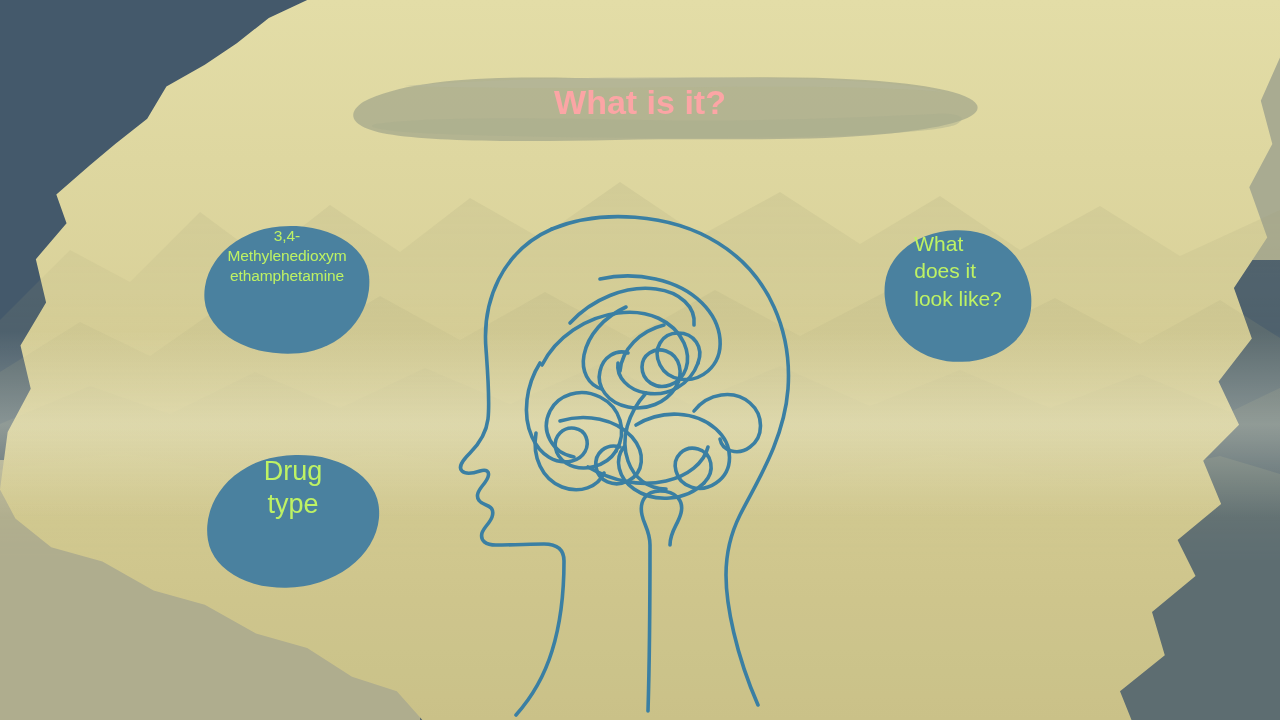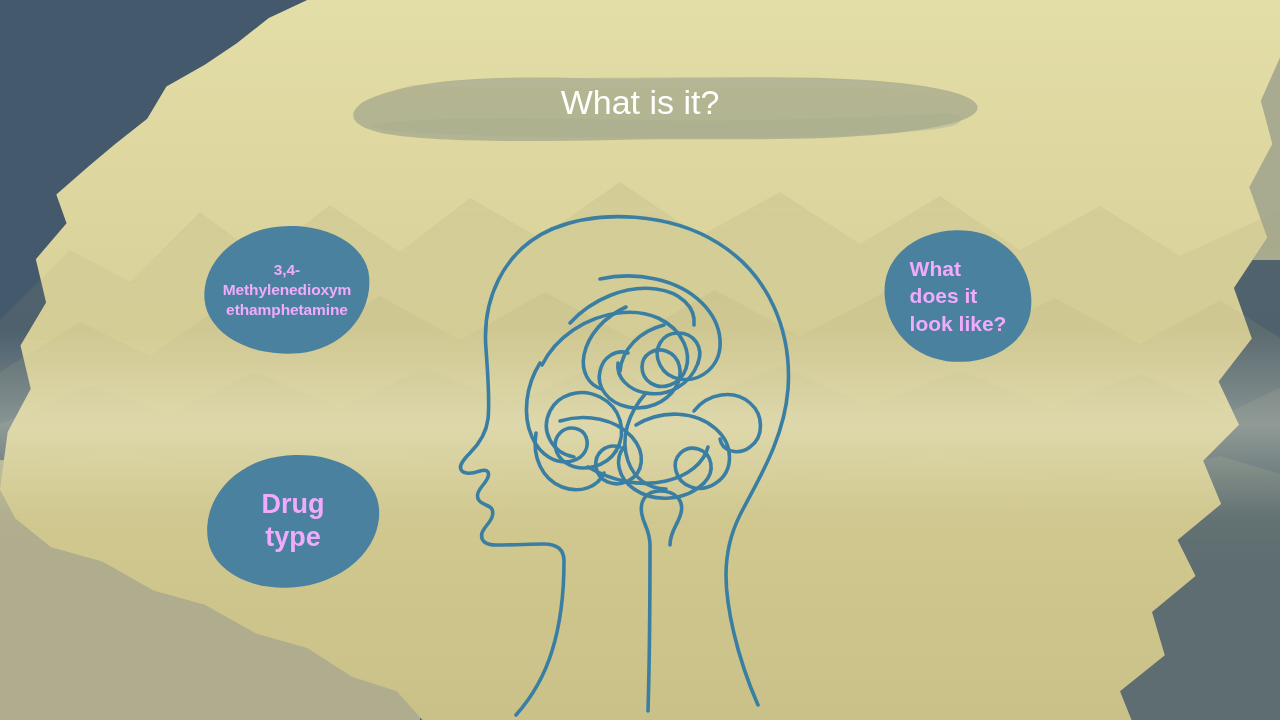--- a/index.html
+++ b/index.html
@@ -128,22 +128,22 @@
   .title-main {
     font-size: 56px;
     font-weight: 700;
     letter-spacing: 0.5px;
     color: #14100c;
     line-height: 1.08;
   }
   .title-sub {
     margin-top: 10px;
     font-size: 34px;
-    font-weight: 400;
-    color: #ffffff;
+    font-weight: 700;
+    color: #fca5a5;
     line-height: 1.1;
   }
 
   
   .headart {
     position: absolute;
     left: 440px; top: 215px;
     width: 420px; height: 505px;
     z-index: 6;
     pointer-events: none;
@@ -155,25 +155,24 @@
     stroke-width: 3.6;
     stroke-linecap: round;
     stroke-linejoin: round;
   }
 
   
   .bubble {
     position: absolute;
     z-index: 8;
     display: flex;
-    align-items: center;
     justify-content: center;
     text-align: center;
-    color: #f0abfc;
-    font-weight: 700;
+    color: #bef264;
+    font-weight: 400;
     cursor: pointer;
   }
   .bubble .blob {
     position: absolute;
     inset: 0;
     background: #4a819f;
     z-index: 0;
   }
   .bubble .blob-a {
     border-radius: 49% 51% 46% 54% / 52% 45% 55% 48%;

